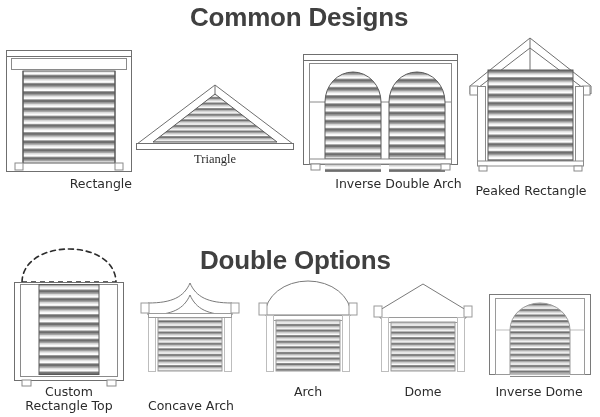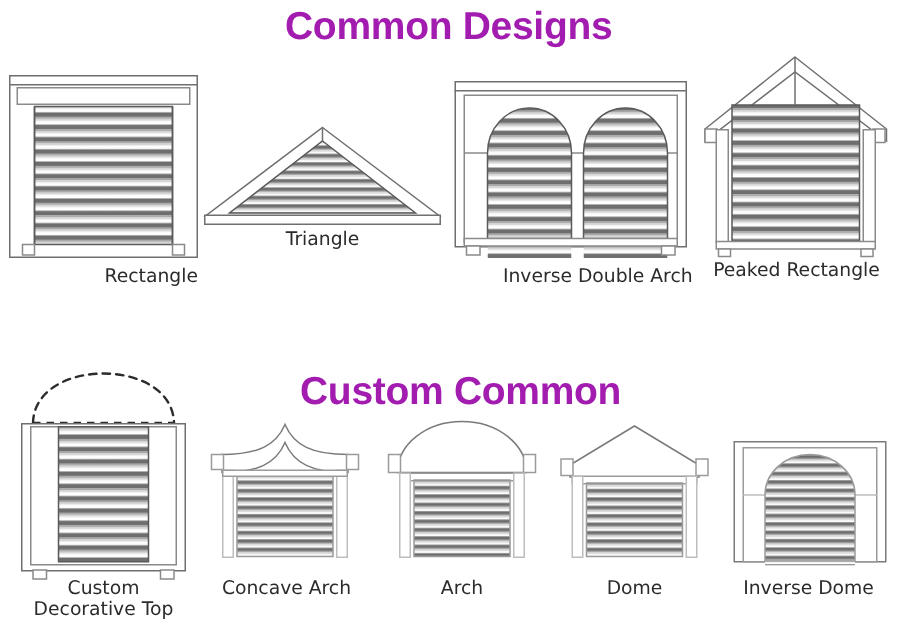--- a/index.html
+++ b/index.html
@@ -8,21 +8,21 @@
     background:#ffffff;
     font-family:"Liberation Sans", sans-serif;
     position:relative;
     overflow:hidden;
   }
   .stage{position:absolute;left:0;top:0;width:600px;height:417px;}
 
   .title{
     position:absolute;
     font-weight:bold;
-    color:#a21caf;
+    color:#404040;
     letter-spacing:-0.2px;
     white-space:nowrap;
   }
   #title-common{left:190px;top:2px;font-size:26px;}
   #title-custom{left:200px;top:245px;font-size:26px;}
 
   .caption{
     position:absolute;
     font-size:12.5px;
     color:#2b2b2b;
@@ -35,21 +35,21 @@
   .fig{position:absolute;}
   .fig svg{display:block;overflow:visible;}
 </style>
 </head>
 <body>
 
 <div class="stage">
 
   <div class="title" id="title-common">Common Designs</div>
 
-  <div class="title" id="title-custom">Custom Common</div>
+  <div class="title" id="title-custom">Double Options</div>
 
   <div class="fig" style="left:6px;top:50px;">
     <svg width="126" height="122" viewBox="0 0 126 122">
       <defs>
         <linearGradient id="lvG" x1="0" y1="0" x2="0" y2="1">
           <stop offset="0%" stop-color="#ffffff"></stop>
           <stop offset="38%" stop-color="#dcdcdc"></stop>
           <stop offset="55%" stop-color="#f6f6f6"></stop>
           <stop offset="100%" stop-color="#ffffff"></stop>
         </linearGradient>
@@ -102,21 +102,21 @@
         <polygon points="80,14 142,62 18,62" fill="none" stroke="#5a5a5a" stroke-width="1"></polygon>
 
         <polygon points="80,5 158,64 2,64" fill="none" stroke="#6f6f6f" stroke-width="1"></polygon>
 
         <rect x="1.5" y="63.5" width="157" height="6" fill="#ffffff" stroke="#6f6f6f" stroke-width="1"></rect>
 
         <line x1="80" y1="5" x2="80" y2="14" stroke="#6f6f6f" stroke-width="1"></line>
       </g>
     </svg>
   </div>
-  <div class="caption" style="left:135px;top:152px;width:160px;">Triangle</div>
+  <div class="caption" style="left:135px;top:152px;width:160px;font-family:Liberation Serif, serif;">Triangle</div>
 
   <div class="fig" style="left:303px;top:54px;">
     <svg width="155" height="118" viewBox="0 0 155 118">
       <defs>
         <clipPath id="archL">
           <path d="M22,118 L22,48 A28,30 0 0 1 78,48 L78,118 Z"></path>
         </clipPath>
         <clipPath id="archR">
           <path d="M86,118 L86,48 A28,30 0 0 1 142,48 L142,118 Z"></path>
         </clipPath>
@@ -166,62 +166,62 @@
 
         <rect x="9.5" y="125" width="106" height="5" fill="#ffffff" stroke="#8a8a8a" stroke-width="1"></rect>
 
         <rect x="11" y="130" width="8" height="5" fill="#ffffff" stroke="#8a8a8a" stroke-width="1"></rect>
         <rect x="106" y="130" width="8" height="5" fill="#ffffff" stroke="#8a8a8a" stroke-width="1"></rect>
 
         <line x1="62" y1="2" x2="62" y2="34" stroke="#6f6f6f" stroke-width="1"></line>
       </g>
     </svg>
   </div>
-  <div class="caption" style="left:468px;top:173px;width:126px;">Peaked Rectangle</div>
+  <div class="caption" style="left:468px;top:184px;width:126px;">Peaked Rectangle</div>
 
   <div class="fig" style="left:13px;top:232px;">
     <svg width="112" height="158" viewBox="0 0 112 158">
       <g>
 
         <path d="M9,50 C10,6 102,6 103,50" fill="none" stroke="#2c2c2c" stroke-width="1.6" stroke-dasharray="5,4" stroke-linecap="round"></path>
         <line x1="9" y1="50" x2="103" y2="50" stroke="#2c2c2c" stroke-width="1.6" stroke-dasharray="5,4"></line>
 
         <rect x="1.5" y="50.5" width="109" height="98" fill="#ffffff" stroke="#6f6f6f" stroke-width="1"></rect>
 
         <rect x="7.5" y="52.5" width="97" height="92" fill="#ffffff" stroke="#8a8a8a" stroke-width="1"></rect>
 
         <rect x="26" y="52.5" width="60" height="90" fill="url(#louverP)" stroke="#5a5a5a" stroke-width="1"></rect>
 
         <rect x="9" y="148" width="9" height="6" fill="#ffffff" stroke="#8a8a8a" stroke-width="1"></rect>
         <rect x="94" y="148" width="9" height="6" fill="#ffffff" stroke="#8a8a8a" stroke-width="1"></rect>
       </g>
     </svg>
   </div>
   <div class="caption" style="left:8px;top:385px;width:122px;">Custom
-Decorative Top</div>
+Rectangle Top</div>
 
   <div class="fig" style="left:138px;top:281px;">
     <svg width="104" height="98" viewBox="0 0 104 98">
       <g>
 
         <path d="M10,22 C34,22 46,16 52,2 C58,16 70,22 94,22 L94,34 C70,34 58,28 52,14 C46,28 34,34 10,34 Z" fill="#ffffff" stroke="#7a7a7a" stroke-width="1"></path>
 
         <rect x="3" y="22" width="8" height="10" fill="#ffffff" stroke="#9a9a9a" stroke-width="1"></rect>
         <rect x="93" y="22" width="8" height="10" fill="#ffffff" stroke="#9a9a9a" stroke-width="1"></rect>
 
         <rect x="10.5" y="32.5" width="7" height="58" fill="#ffffff" stroke="#bdbdbd" stroke-width="1"></rect>
         <rect x="86.5" y="32.5" width="7" height="58" fill="#ffffff" stroke="#bdbdbd" stroke-width="1"></rect>
 
         <rect x="20" y="34" width="64" height="56" fill="url(#louverPs)" stroke="#9a9a9a" stroke-width="1"></rect>
 
         <rect x="10.5" y="32.5" width="83" height="4" fill="#ffffff" stroke="#9a9a9a" stroke-width="1"></rect>
       </g>
     </svg>
   </div>
-  <div class="caption" style="left:135px;top:385px;width:112px;">Concave Arch</div>
+  <div class="caption" style="left:135px;top:399px;width:112px;">Concave Arch</div>
 
   <div class="fig" style="left:256px;top:279px;">
     <svg width="104" height="100" viewBox="0 0 104 100">
       <g>
 
         <path d="M9,36 A43,34 0 0 1 95,36 Z" fill="#ffffff" stroke="#7a7a7a" stroke-width="1"></path>
 
         <rect x="3" y="24" width="8" height="12" fill="#ffffff" stroke="#9a9a9a" stroke-width="1"></rect>
         <rect x="93" y="24" width="8" height="12" fill="#ffffff" stroke="#9a9a9a" stroke-width="1"></rect>
 

